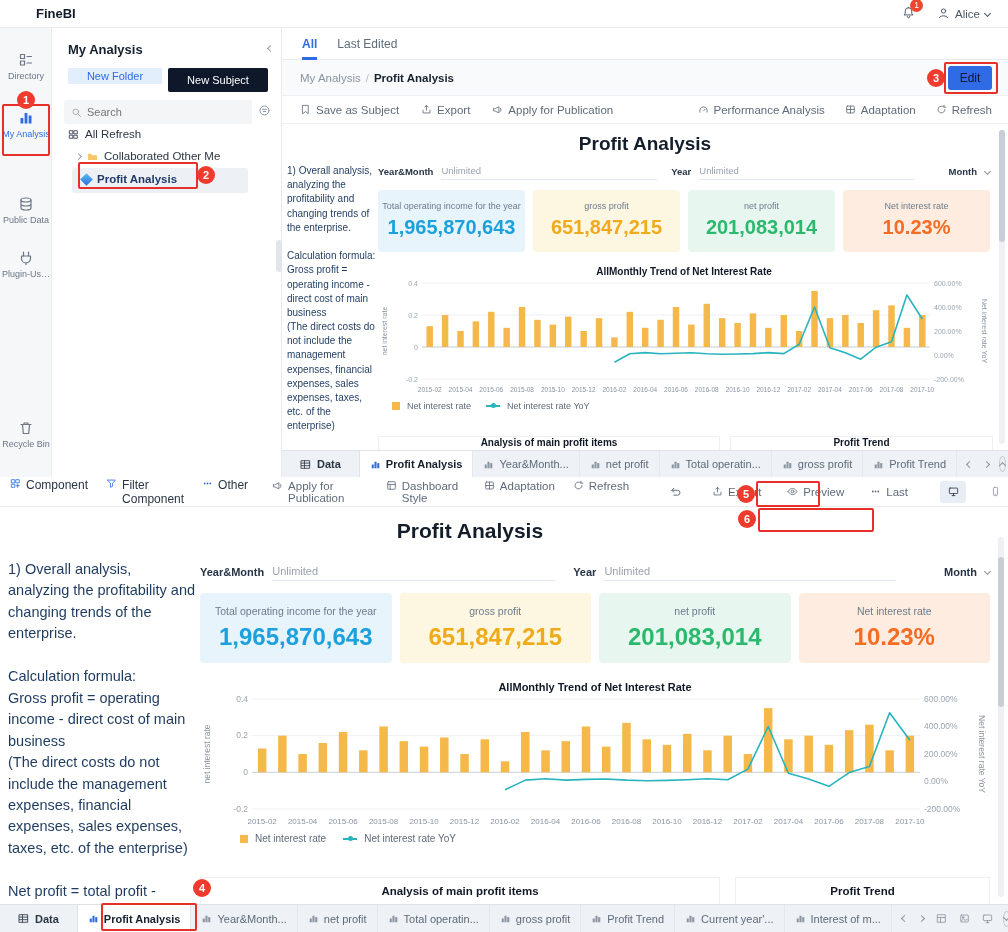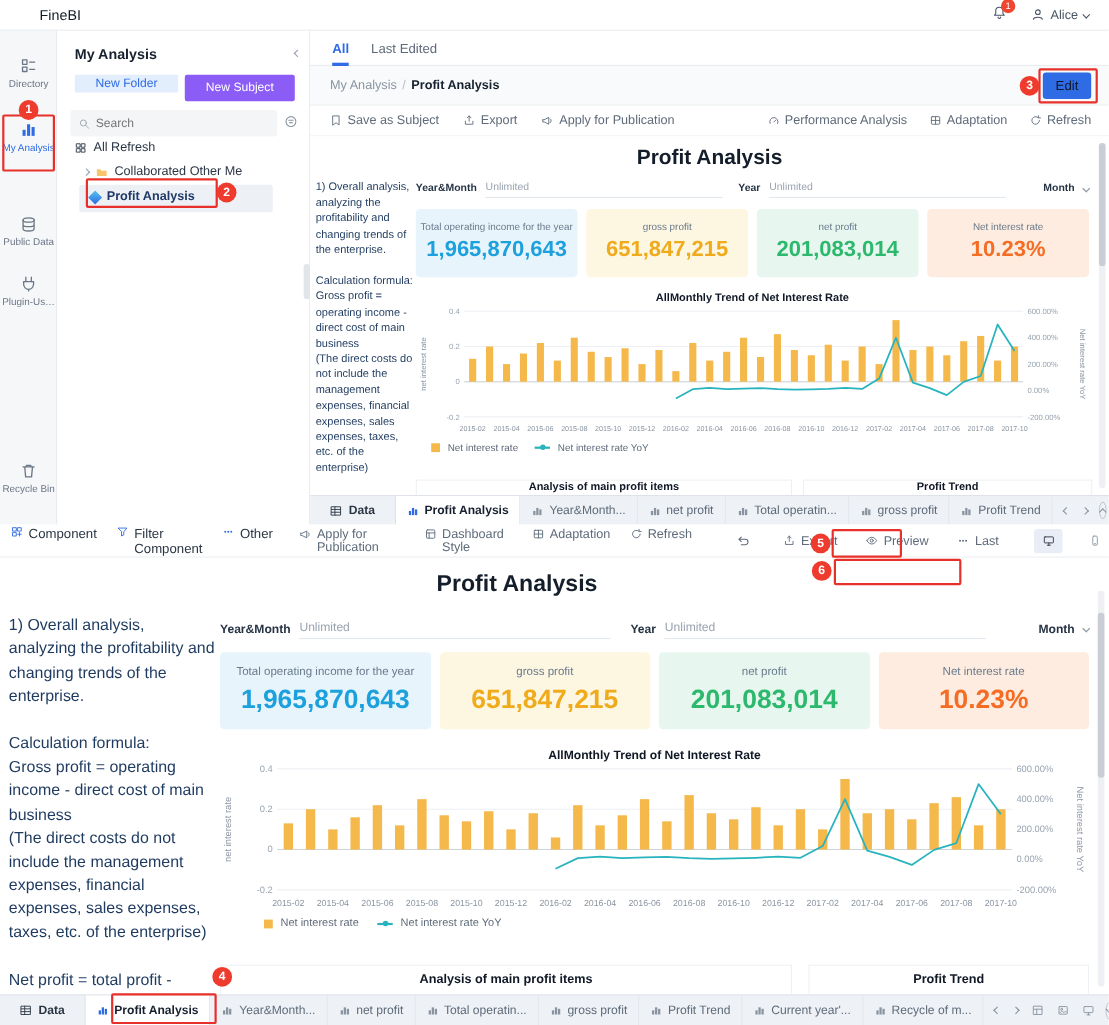--- a/index.html
+++ b/index.html
@@ -8,36 +8,36 @@
 .abs{position:absolute}
 .ic{width:13px;height:13px;flex:none}
 .ic-s{width:11px;height:11px;flex:none}
 .chev{display:inline-block;width:5px;height:5px;border-right:1.4px solid currentColor;border-bottom:1.4px solid currentColor}
 .chev.down{transform:rotate(45deg)}
 .chev.up{transform:rotate(225deg)}
 .chev.left{transform:rotate(135deg)}
 .chev.right{transform:rotate(-45deg)}
 
 .topbar{left:0;top:0;width:1008px;height:28px;background:#fff;border-bottom:1px solid #e8eaee;display:flex;align-items:center}
-.logo{margin-left:36px;font-weight:normal;font-size:13px;color:#121c28}
+.logo{margin-left:36px;font-weight:bold;font-size:13px;color:#121c28}
 .topbar-right{margin-left:auto;display:flex;align-items:center;gap:22px;margin-right:18px;color:#4a5564}
 .bell-wrap{position:relative}
 .badge{position:absolute;top:-6px;right:-8px;background:#f0452e;color:#fff;font-size:8.5px;min-width:13px;height:13px;border-radius:7px;display:flex;align-items:center;justify-content:center;padding:0 2px}
 .user{display:flex;align-items:center;gap:5px;font-size:11.5px}
 
 .rail{left:0;top:28px;width:52px;height:449px;background:#f6f7f9;border-right:1px solid #e8eaee}
 .rail-item{position:absolute;left:0;width:52px;text-align:center;color:#6b7686;font-size:9px;display:flex;flex-direction:column;align-items:center;gap:3px;cursor:pointer}
 .rail-item svg{width:16px;height:16px}
 .rail-item.active{color:#2e6be5}
 
 .panel{left:52px;top:28px;width:230px;height:449px;background:#fff;border-right:1px solid #e8eaee}
 .panel-title{position:absolute;left:16px;top:14px;font-size:13px;font-weight:bold;color:#16202e}
 .panel-collapse{position:absolute;right:8px;top:18px;color:#9aa3b0}
 .btn-light{position:absolute;left:16px;top:40px;width:94px;height:16px;background:#e3eefc;color:#2e6be5;font-size:11px;border:none;border-radius:1px;cursor:pointer}
-.btn-primary{position:absolute;left:116px;top:40px;width:100px;height:24px;background:#8b5cf6;color:#fff;font-size:11px;border:none;border-radius:2px;cursor:pointer}
+.btn-primary{position:absolute;left:116px;top:40px;width:100px;height:24px;background:#0f172a;color:#fff;font-size:11px;border:none;border-radius:2px;cursor:pointer}
 .search-box{position:absolute;left:12px;top:72px;width:188px;height:24px;background:#f3f5f7;border-radius:3px;display:flex;align-items:center;padding:0 7px;gap:5px;color:#9aa3b0}
 .search-box input{border:none;background:transparent;outline:none;font-size:11px;width:140px;color:#2b3644;font-family:"Liberation Sans",sans-serif}
 .filter-circle{position:absolute;left:206px;top:76px;color:#8a94a1}
 .tree-row{position:absolute;display:flex;align-items:center;gap:6px;font-size:11.5px;color:#2b3644;cursor:pointer}
 .tree-sel{position:absolute;left:20px;top:140px;width:176px;height:25px;background:#edf1f6;border-radius:2px}
 .diamond{width:9px;height:9px;background:linear-gradient(135deg,#56c2ee,#2e6be5);transform:rotate(45deg);flex:none}
 
 .viewer{left:282px;top:28px;width:726px;height:449px;background:#fff}
 .vtabs{position:absolute;left:0;top:0;width:726px;height:32px;border-bottom:1px solid #e9ecef;display:flex;align-items:center}
 .vtab{font-size:12px;color:#5f6b7a;margin-left:20px;position:relative;height:32px;display:flex;align-items:center;cursor:pointer}
@@ -771,21 +771,21 @@
           <rect x="10.5" y="6" width="3" height="7.5"></rect>
         </svg>
       <span>Current year'...</span>
     </div>
     <div class="tb-tab">
       <svg class="ic-s" viewBox="0 0 16 16" fill="#8a94a1">
           <rect x="2.5" y="8" width="3" height="5.5"></rect>
           <rect x="6.5" y="4" width="3" height="9.5"></rect>
           <rect x="10.5" y="6" width="3" height="7.5"></rect>
         </svg>
-      <span>Recycle of m...</span>
+      <span>Interest of m...</span>
     </div>
     <div class="tb-nav">
       <span class="chev left"></span>
       <span class="chev right"></span>
       <svg class="ic-s ln" viewBox="0 0 16 16">
           <rect x="2.5" y="2.5" width="11" height="11"></rect>
           <path d="M2.5 6.5h11M6.5 6.5v7"></path>
         </svg>
       <svg class="ic-s ln" viewBox="0 0 16 16">
           <rect x="2.5" y="3" width="11" height="10" rx="1"></rect>

